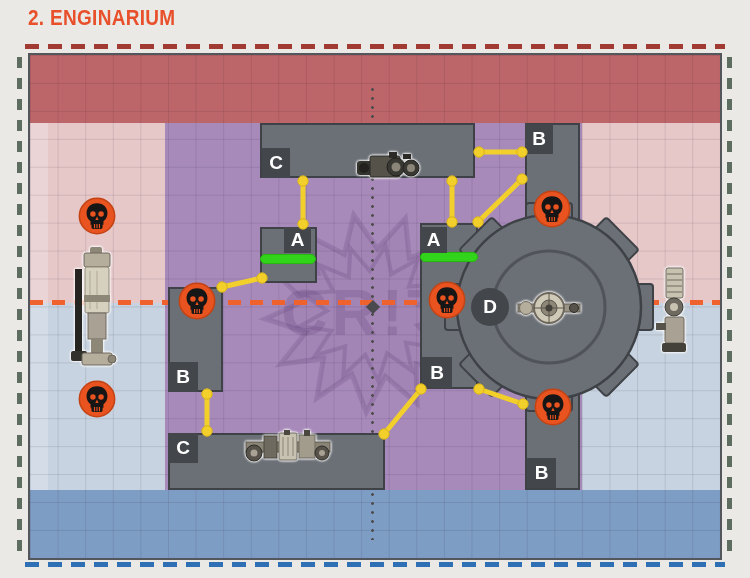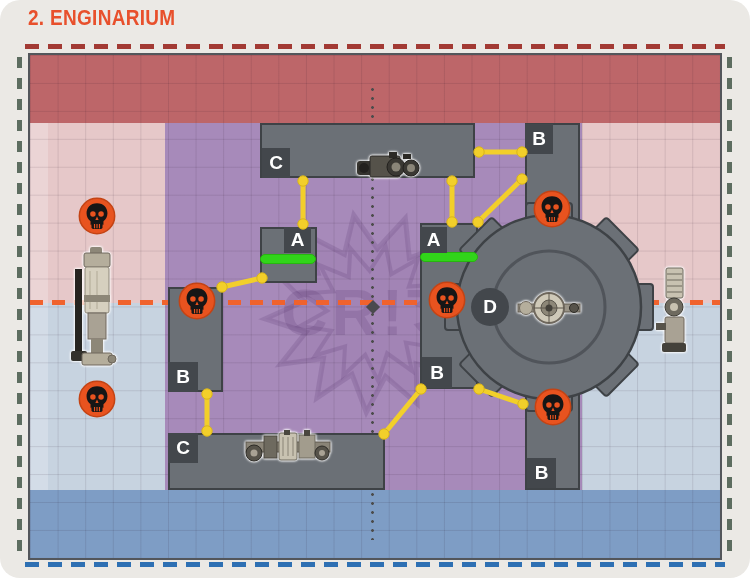--- a/index.html
+++ b/index.html
@@ -1,17 +1,17 @@
 <!DOCTYPE html>
 <html style="--page-bg: #ebe9e5; --title: #e8502c; --border: #53565b; --platform: #6b7076; --platform-border: #3e4246; --label-bg: #43474c; --label-text: #ffffff;"><head>
 <meta charset="utf-8">
 <style>
   html,body{margin:0;padding:0;}
   body{width:750px;height:578px;overflow:hidden;font-family:"Liberation Sans",sans-serif;}
-  .page{position:relative;width:750px;height:578px;background:var(--page-bg);border-radius:20px;}
+  .page{position:relative;width:750px;height:578px;background:var(--page-bg);}
   .title{position:absolute;left:28px;top:6px;font-size:19px;font-weight:800;
          letter-spacing:.3px;color:var(--title);transform:scaleY(1.12);transform-origin:left top;}
   .map{position:absolute;left:28px;top:53px;width:690px;height:503px;
        border:2px solid var(--border);overflow:hidden;background:#b9a9c4;}
   .abs{position:absolute;}
   .grid{background-image:
         linear-gradient(rgba(35,15,35,.11) 1px,transparent 1px),
         linear-gradient(90deg,rgba(35,15,35,.11) 1px,transparent 1px);
         background-size:27.6px 27.94px;}
   .plat{position:absolute;background:var(--platform);border:2px solid var(--platform-border);box-sizing:border-box;}

